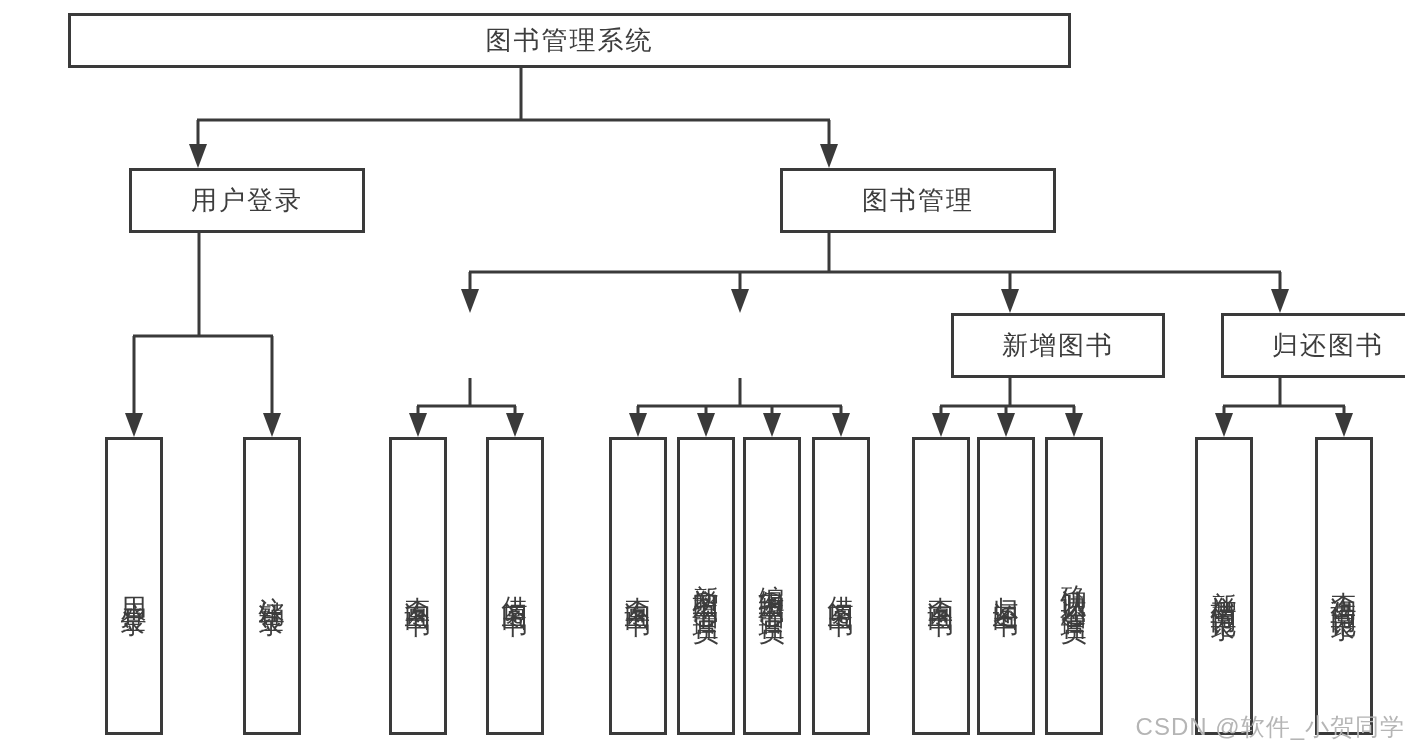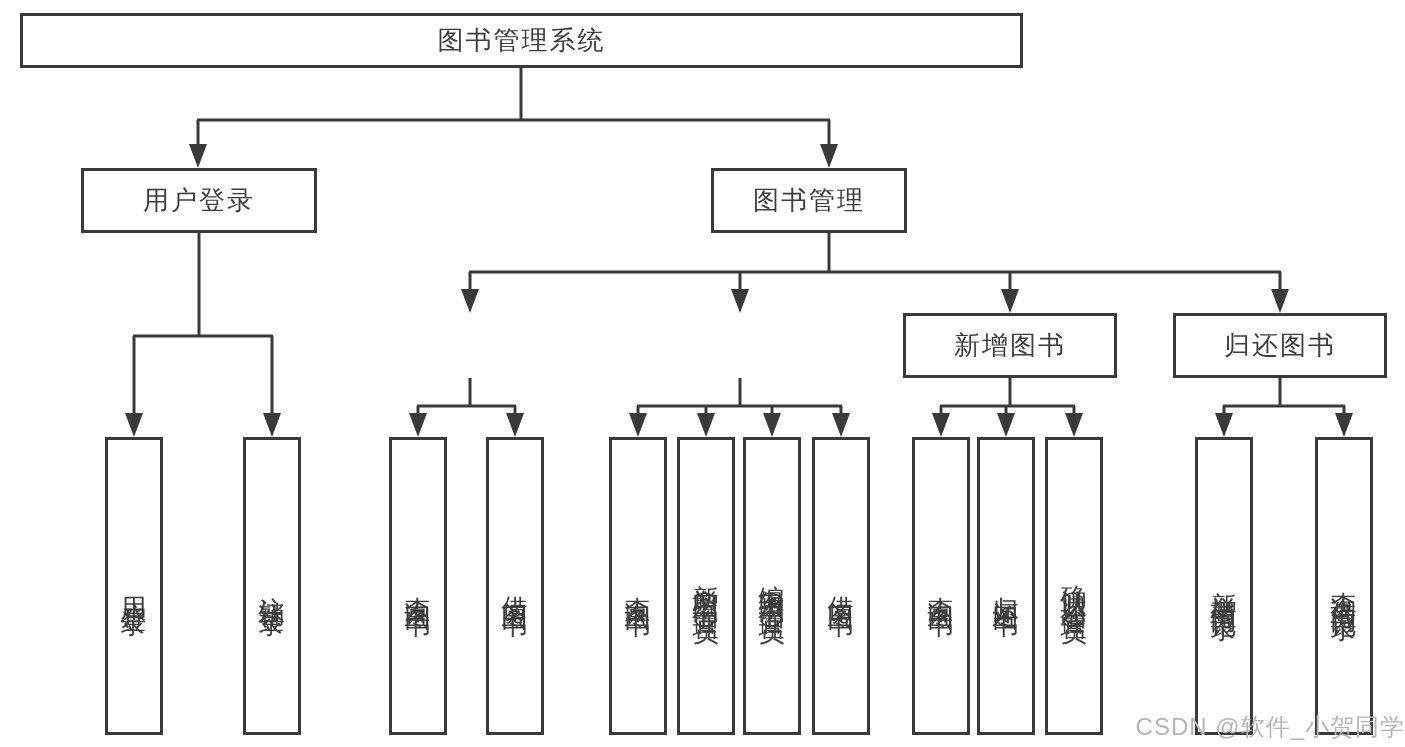--- a/index.html
+++ b/index.html
@@ -20,21 +20,21 @@
   .wires path.w{fill:none;stroke:var(--line);stroke-width:3;}
   .wires path.a{fill:var(--line);stroke:none;}
   .node{
     position:absolute;
     box-sizing:border-box;
     border:3px solid var(--line);
     background:#fff;
     display:flex;align-items:center;justify-content:center;
     color:var(--text);
   }
-  .node.h{font-size:26px;letter-spacing:2px;white-space:nowrap;}
+  .node.h{font-size:26px;letter-spacing:2px;white-space:nowrap;margin-left:48px;}
   .node.v{
     writing-mode:vertical-rl;
     text-orientation:mixed;
     font-size:26px;
     letter-spacing:5px;
     line-height:1;
   }
   .watermark{
     position:absolute;
     right:0;top:711px;
@@ -74,21 +74,21 @@
     <path class="a" d="M1215 413h18l-9 24zM1335 413h18l-9 24z"></path>
   </svg>
 
   <div class="node h" style="left:20px;top:13px;width:1003px;height:55px;">
     <span>图书管理系统</span>
   </div>
 
   <div class="node h" style="left:81px;top:168px;width:236px;height:65px;">
     <span>用户登录</span>
   </div>
-  <div class="node h" style="left:711px;top:168px;width:196px;height:65px;">
+  <div class="node h" style="left:732px;top:168px;width:276px;height:65px;">
     <span>图书管理</span>
   </div>
 
   <div class="node h" style="left:903px;top:313px;width:214px;height:65px;">
     <span>新增图书</span>
   </div>
   <div class="node h" style="left:1173px;top:313px;width:214px;height:65px;">
     <span>归还图书</span>
   </div>
 

